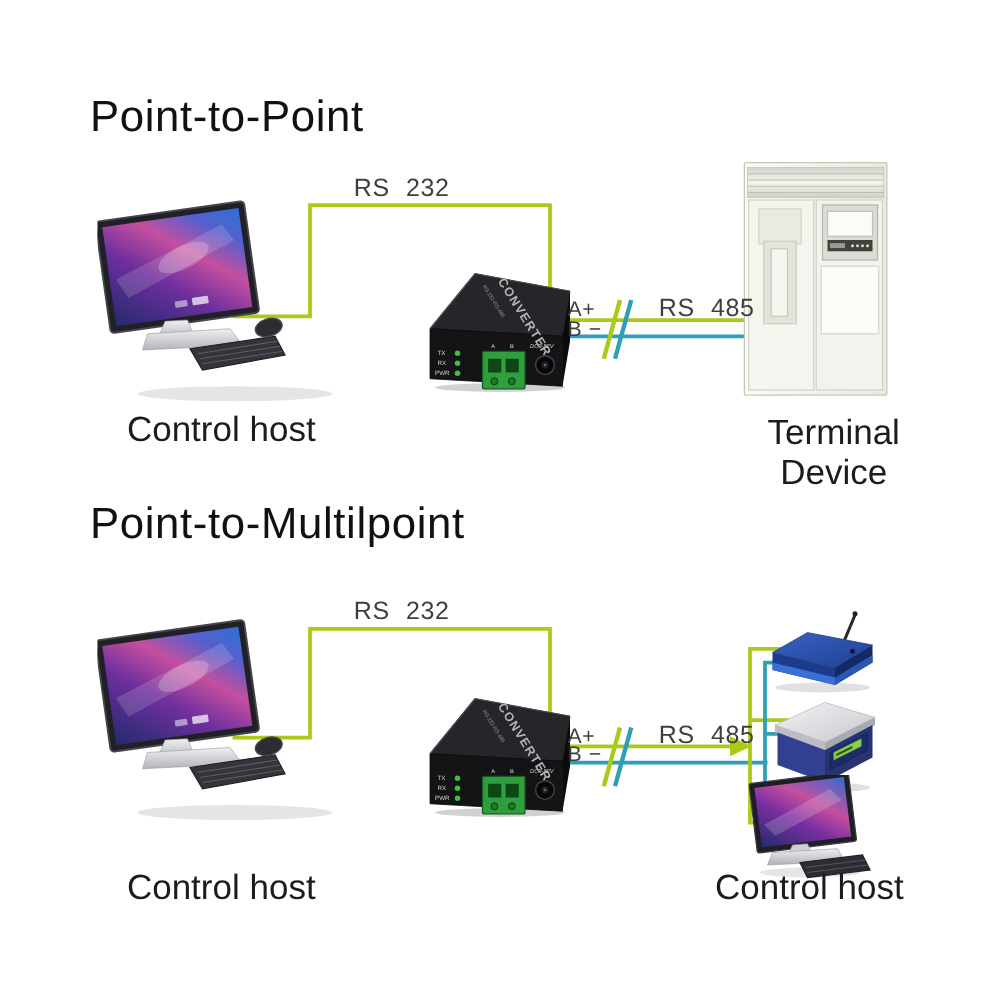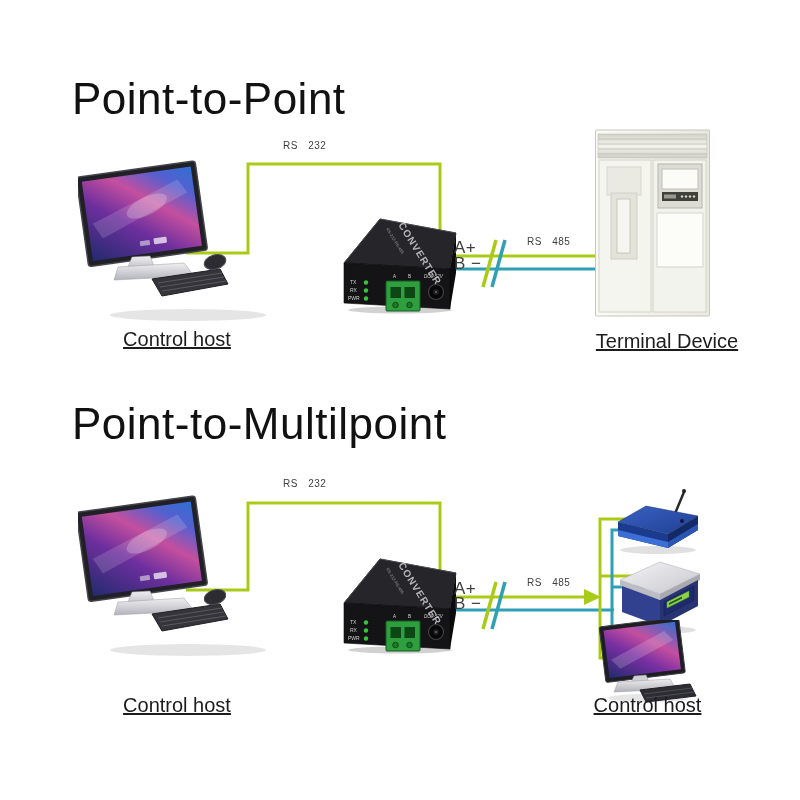--- a/index.html
+++ b/index.html
@@ -1,21 +1,21 @@
 <!DOCTYPE html>
 <html style="--green: #a9cb17; --teal: #2f9fb4; --label: #3e3e3e; --text_dark: #1c1c1c;"><head>
 <meta charset="utf-8">
 <style>
   html,body{margin:0;padding:0;background:#ffffff;}
   #stage{position:relative;width:800px;height:800px;background:#fff;overflow:hidden;
          font-family:"Liberation Sans", sans-serif;}
   .abs{position:absolute;}
-  .title{font-size:44px;font-weight:400;color:#111;letter-spacing:0.5px;}
-  .caption{font-size:20px;color:#1c1c1c;text-align:center;text-decoration:underline;}
-  .wire-label{font-size:10px;color:#3e3e3e;word-spacing:7px;letter-spacing:0.5px;}
+  .title{font-size:35px;font-weight:400;color:#111;letter-spacing:0.5px;}
+  .caption{font-size:28px;color:#1c1c1c;text-align:center;}
+  .wire-label{font-size:20px;color:#3e3e3e;word-spacing:7px;letter-spacing:0.5px;}
   .pin-label{font-size:17px;color:#3e3e3e;letter-spacing:0.5px;}
   .z1{z-index:1}.z2{z-index:2}.z3{z-index:3}.z4{z-index:4}
   svg{display:block;}
   text{font-family:"Liberation Sans", sans-serif;}
 </style>
 </head>
 <body>
 
 <div id="stage">
 

